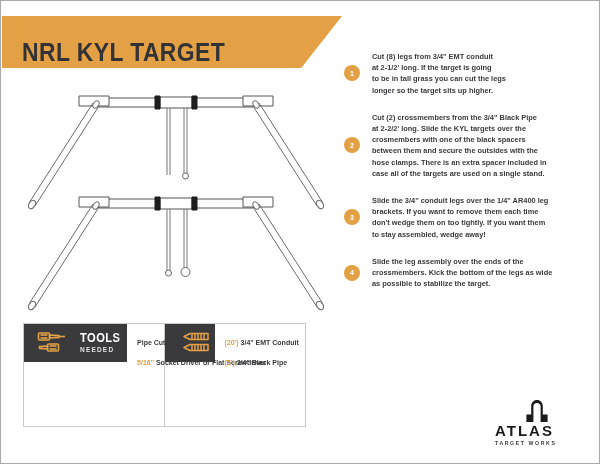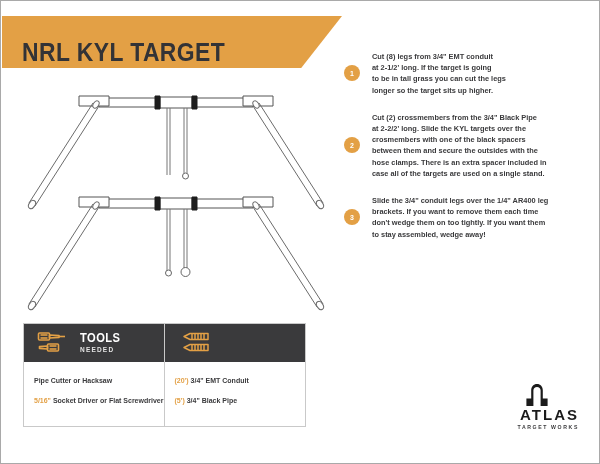--- a/index.html
+++ b/index.html
@@ -100,21 +100,21 @@
     height: 104px;
     display: flex;
     border: 1px solid #c9c9c9;
     box-sizing: border-box;
     background: #ffffff;
   }
   .panel {
     width: 50%;
     box-sizing: border-box;
     display: flex;
-    flex-direction: column;
+    flex-direction: row;
   }
   .panel.first { border-right: 1px solid #c9c9c9; }
   .panel-head {
     height: 38px;
     background: #3a3a3c;
     display: flex;
     align-items: center;
     padding-left: 10px;
     box-sizing: border-box;
   }
@@ -156,23 +156,23 @@
     line-height: 9px;
     margin-bottom: 11px;
     white-space: nowrap;
   }
   .qty { color: #e3a045; }
 
   
   .logo {
     position: absolute;
     right: 20px;
-    bottom: 32px;
+    bottom: 16px;
     width: 84px;
-    text-align: right;
+    text-align: left;
   }
   .logo-mark { display: block; margin: 0 auto; }
   .logo-name {
     font-family: "Liberation Sans Narrow", "Liberation Sans", sans-serif;
     font-weight: bold;
     font-size: 15px;
     letter-spacing: 2px;
     color: #1b1b1b;
     line-height: 15px;
     margin-top: 1px;
@@ -278,20 +278,26 @@
     </div>
 
     <div class="step">
       <div class="step-badge">3</div>
       <div class="step-text">Slide the 3/4" conduit legs over the 1/4" AR400 leg
 brackets. If you want to remove them each time
 don't wedge them on too tightly. If you want them
 to stay assembled, wedge away!</div>
     </div>
 
+    <div class="step">
+      <div class="step-badge">4</div>
+      <div class="step-text">Slide the leg assembly over the ends of the
+crossmembers. Kick the bottom of the legs as wide
+as possible to stabilize the target.</div>
+    </div>
 
   </div>
 
   <div class="panels">
 
     <div class="panel first">
       <div class="panel-head">
         <div class="panel-head-icon">
           <svg width="34" height="24" viewBox="0 0 34 24">
             <g fill="none" stroke="#e3a045" stroke-width="1.6" stroke-linejoin="round">

